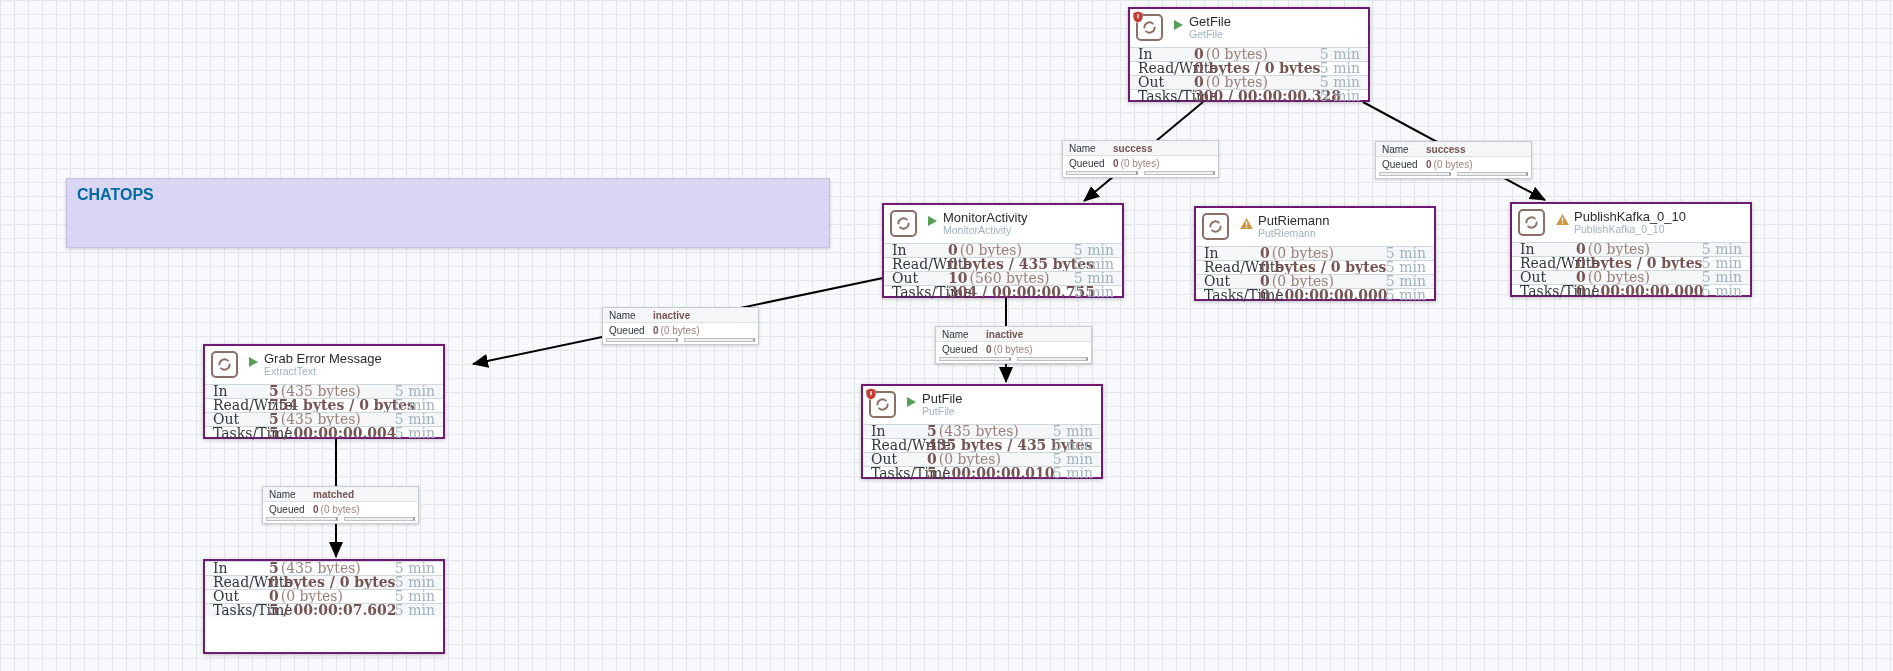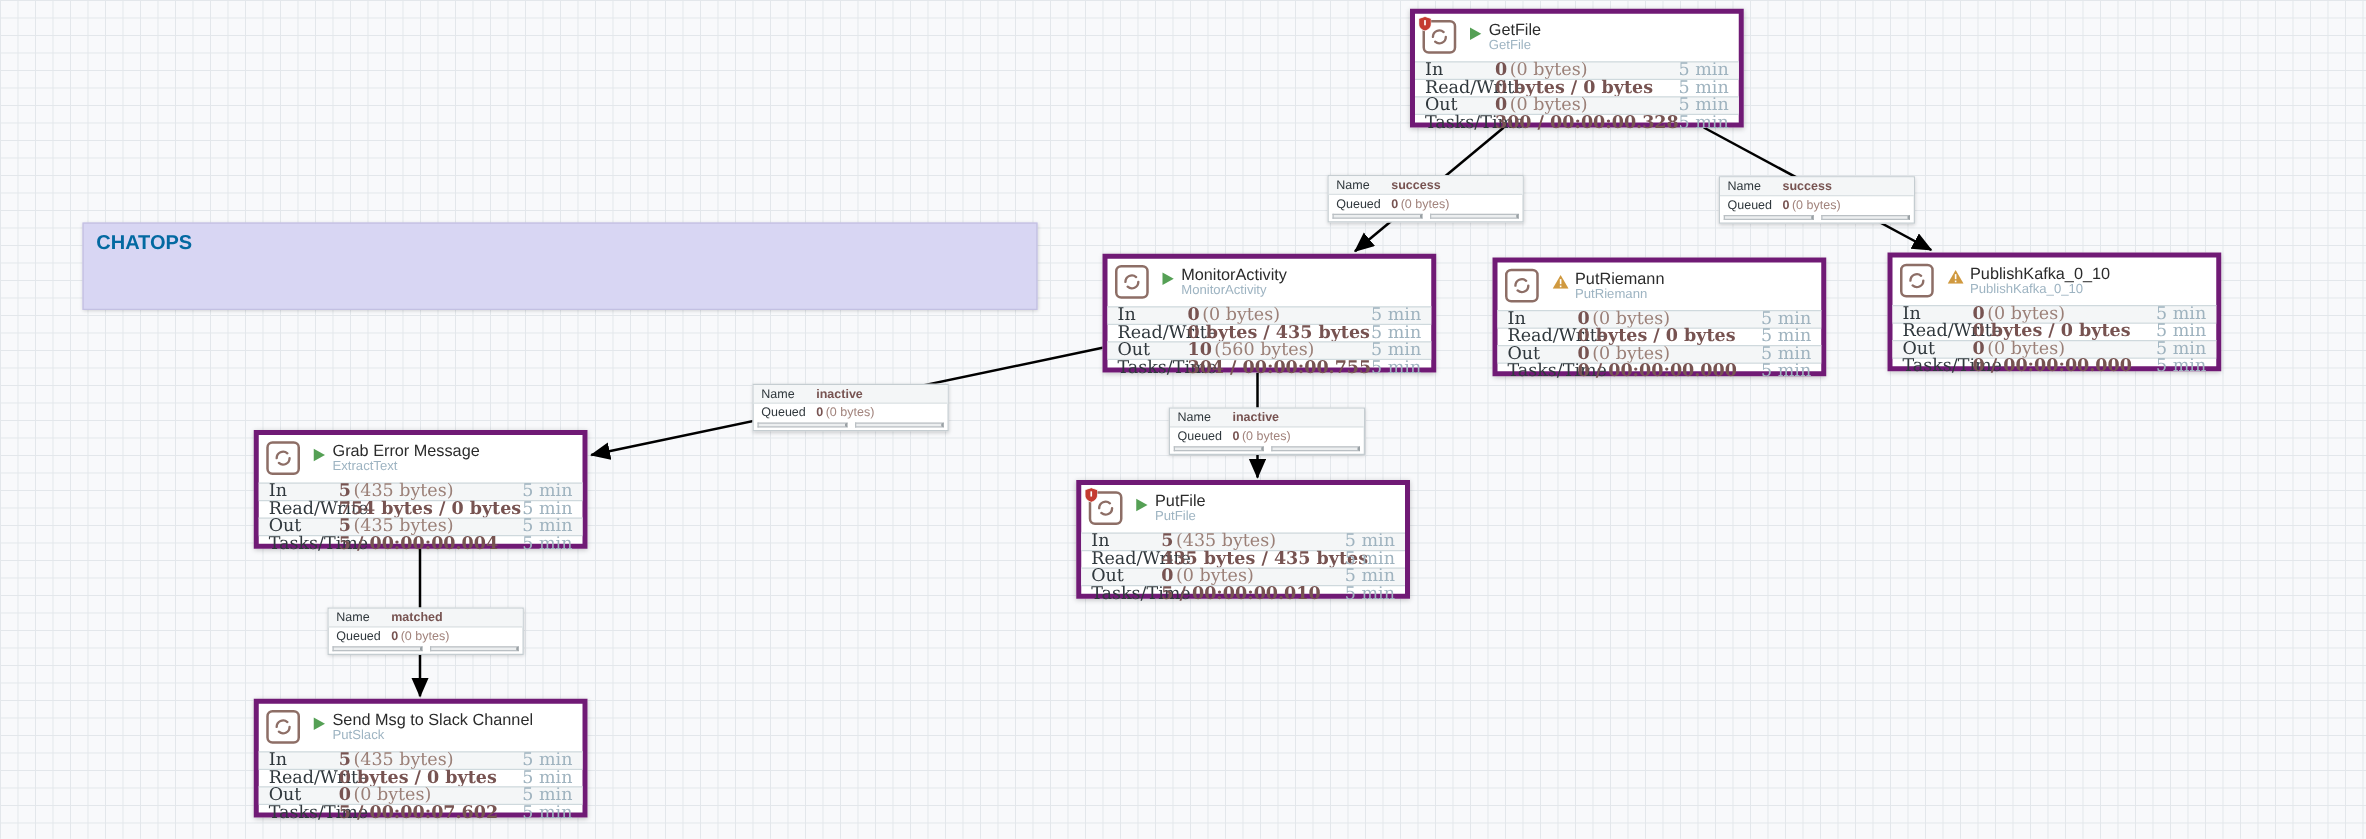--- a/index.html
+++ b/index.html
@@ -20,22 +20,22 @@
     position:absolute; z-index:2;
     background:#d8d6f3; border:1px solid #c3c0e2;
     box-shadow:0 1px 3px rgba(0,0,0,.18);
     padding:7px 10px;
     font-size:16px; font-weight:bold; color:#0369a1;
   }
 
   
   .processor {
     position:absolute; z-index:3;
-    width:267px; height:95px;
-    background:#fff; border:4px solid #701a75;
+    width:242px; height:95px;
+    background:#fff; border:2px solid #701a75;
     box-shadow:0 1px 4px rgba(0,0,0,.22);
   }
   .proc-header { display:flex; align-items:flex-start; padding:5px 6px 4px 6px; height:38px; }
   .proc-icon {
     position:relative; width:27px; height:27px; flex:0 0 27px;
     border:2px solid #8d6e66; border-radius:5px;
     display:flex; align-items:center; justify-content:center;
   }
   .proc-icon svg.sync { width:19px; height:19px; }
   .restricted-badge { position:absolute; left:-5px; top:-5px; width:10px; height:12px; }
@@ -323,32 +323,20 @@
       <span class="stat-window">5 min</span>
     </div>
   <div class="stat-row">
       <span class="stat-label">Tasks/Time</span>
       <span class="stat-value"><b>5 / 00:00:00.010</b><span class="stat-detail"></span></span>
       <span class="stat-window">5 min</span>
     </div>
 </div>
 
 <div class="processor" style="left:203px; top:559px;">
-  <div class="proc-header">
-    <div class="proc-icon">
-      <svg class="sync" viewBox="0 0 24 24">
-          <path d="M5.5 12a6.5 6.5 0 0 1 10.8-4.9M18.5 12a6.5 6.5 0 0 1-10.8 4.9" fill="none" stroke="#8d6e66" stroke-width="2.4" stroke-linecap="round"></path>
-        </svg>
-    </div>
-    <span class="run-triangle"></span>
-    <div class="proc-titles">
-      <div class="proc-title">Send Msg to Slack Channel</div>
-      <div class="proc-type">PutSlack</div>
-    </div>
-  </div>
   <div class="stat-row">
       <span class="stat-label">In</span>
       <span class="stat-value"><b>5</b><span class="stat-detail">(435 bytes)</span></span>
       <span class="stat-window">5 min</span>
     </div>
   <div class="stat-row">
       <span class="stat-label">Read/Write</span>
       <span class="stat-value"><b>0 bytes / 0 bytes</b><span class="stat-detail"></span></span>
       <span class="stat-window">5 min</span>
     </div>

